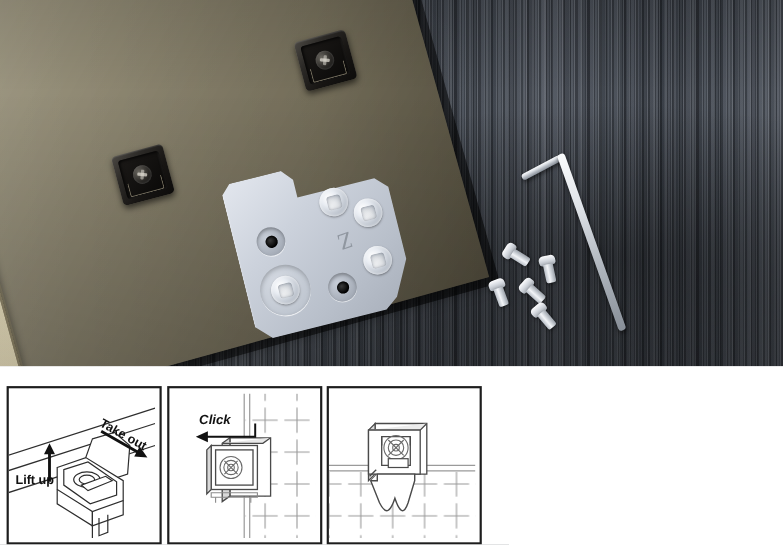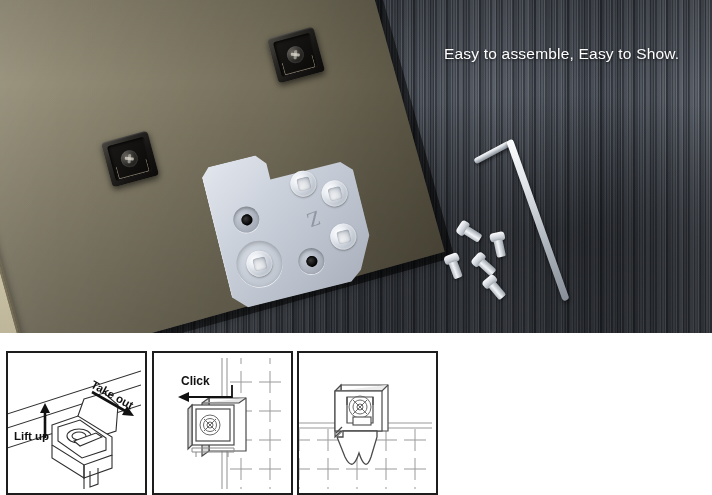--- a/index.html
+++ b/index.html
@@ -189,21 +189,20 @@
     </div>
     <div class="screwpc" style="left:481px;top:283px;transform:rotate(-40deg);">
       <div class="head" style="left:0;top:0;"></div>
         <div class="shaft" style="left:3px;top:8px;"></div>
     </div>
     <div class="screwpc" style="left:489px;top:234px;transform:rotate(-12deg);">
       <div class="head" style="left:0;top:0;"></div>
         <div class="shaft" style="left:3px;top:8px;"></div>
     </div>
 
-    <div class="headline" style="left:444px;top:45px;">Easy to assemble, Easy to Show.</div>
   </div>
 
   <div class="bottom">
 
     <div class="panel" style="left:6px;">
       <svg width="133" height="136" viewBox="0 0 133 136">
         <g fill="none" stroke="#2e2e2e" stroke-width="1.1">
           <path d="M-4 62 L133 18"></path>
           <path d="M-4 76 L133 32"></path>
           <path d="M-4 96 L133 52"></path>
@@ -222,21 +221,21 @@
           <path d="M37 85 L37 57"></path>
           <path d="M37 50 l5 10 l-10 0 z" stroke="none"></path>
           <path d="M84 39 L119 59"></path>
           <path d="M126 63 l-12 -1 l5 -9 z" stroke="none"></path>
         </g>
         <text x="6" y="87" font-family="Liberation Sans, sans-serif" font-size="11.5" font-weight="bold" fill="#111">Lift up</text>
         <text x="82" y="34" font-family="Liberation Sans, sans-serif" font-size="11.5" font-weight="bold" fill="#111" transform="rotate(29 82 34)">Take out</text>
       </svg>
     </div>
 
-    <div class="panel" style="left:152px;">
+    <div class="panel" style="left:152px;font-style:italic;">
       <svg width="133" height="136" viewBox="0 0 133 136">
         <defs>
           <pattern id="puz2" x="0" y="0" width="29" height="29" patternUnits="userSpaceOnUse">
             <rect width="29" height="29" fill="#fff"></rect>
             <g fill="none" stroke="#9a9a9a" stroke-width="1">
               <path d="M0 0 H11 a3.6 3.6 0 0 1 7 0 H29"></path>
               <path d="M0 0 V11 a3.6 3.6 0 0 0 0 7 V29"></path>
               <path d="M0 29 H11 a3.6 3.6 0 0 0 7 0 H29"></path>
               <path d="M29 0 V11 a3.6 3.6 0 0 1 0 7 V29"></path>
             </g>

